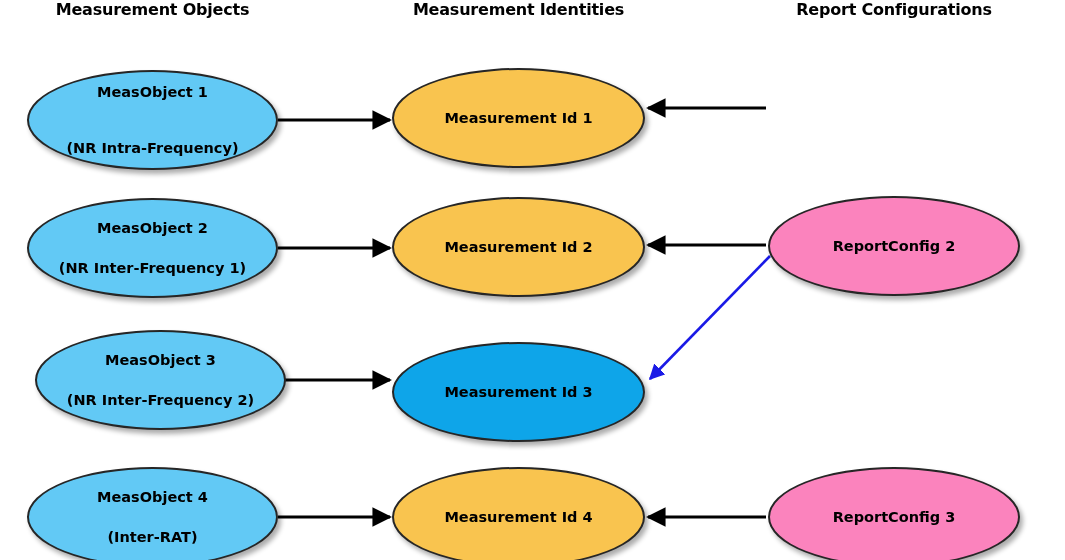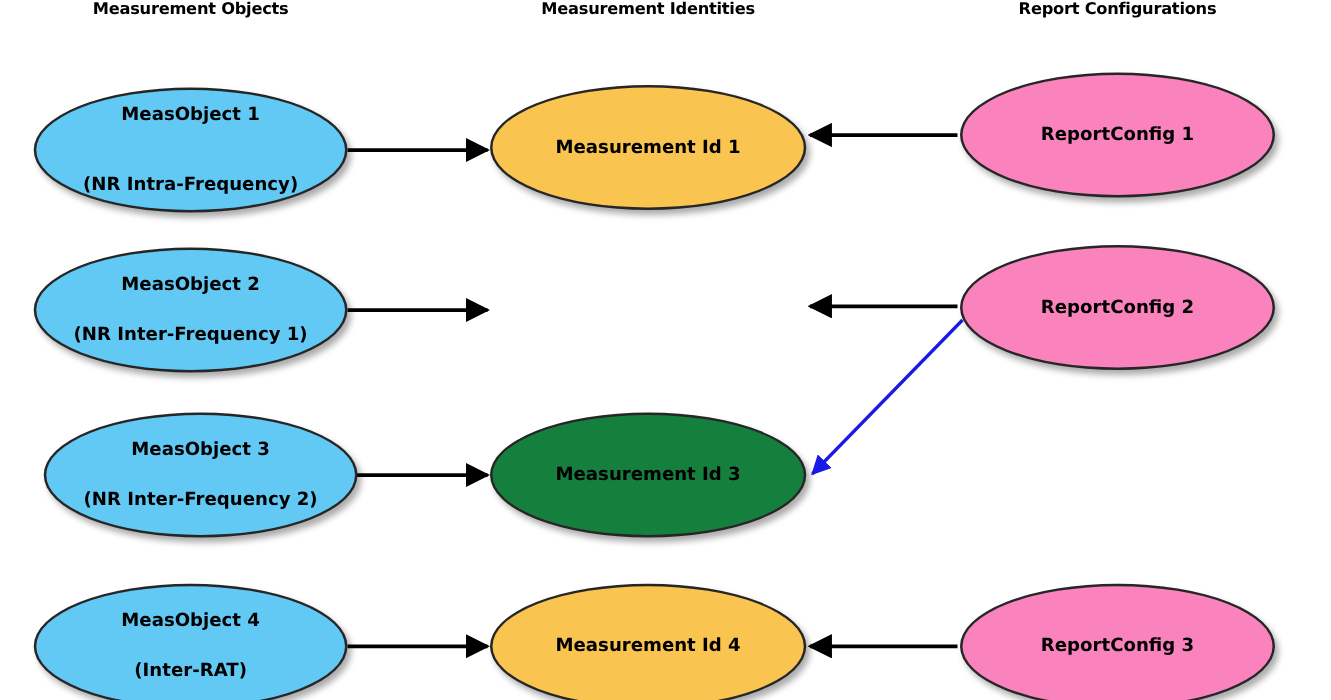--- a/index.html
+++ b/index.html
@@ -15,21 +15,21 @@
   }
   #diagram-root {
     position: relative;
     width: 1065px;
     height: 560px;
     background: #ffffff;
   }
   .col-header {
     position: absolute;
     top: 0px;
-    font-size: 13px;
+    font-size: 16px;
     font-weight: bold;
     color: #000000;
     text-align: center;
     letter-spacing: -0.2px;
     white-space: nowrap;
   }
   #header-measurement-objects { left: 27px;  width: 251px; }
   #header-measurement-identities { left: 392px; width: 253px; }
   #header-report-configurations { left: 768px; width: 252px; }
 
@@ -106,30 +106,30 @@
     <span class="line2">(NR Inter-Frequency 2)</span>
   </div>
   <div class="node" style="left:27px; top:467px; width:251px; height:100px; background:#62C9F5;">
     <span class="line1">MeasObject 4</span>
     <span class="line2">(Inter-RAT)</span>
   </div>
 
   <div class="node single" style="left:392px; top:68px; width:253px; height:100px; background:#F9C44F;">
     <span class="line1">Measurement Id 1</span>
   </div>
-  <div class="node single" style="left:392px; top:330px; width:253px; height:100px; background:#15803d;">
+  <div class="node single" style="left:392px; top:197px; width:253px; height:100px; background:#F9C44F;">
+    <span class="line1">Measurement Id 2</span>
+  </div>
+  <div class="node single" style="left:392px; top:342px; width:253px; height:100px; background:#0ea5e9;">
     <span class="line1">Measurement Id 3</span>
   </div>
   <div class="node single" style="left:392px; top:467px; width:253px; height:100px; background:#F9C44F;">
     <span class="line1">Measurement Id 4</span>
   </div>
 
-  <div class="node single" style="left:768px; top:58px; width:252px; height:100px; background:#FB83BD;">
-    <span class="line1">ReportConfig 1</span>
-  </div>
   <div class="node single" style="left:768px; top:196px; width:252px; height:100px; background:#FB83BD;text-align:center;">
     <span class="line1">ReportConfig 2</span>
   </div>
   <div class="node single" style="left:768px; top:467px; width:252px; height:100px; background:#FB83BD;">
     <span class="line1">ReportConfig 3</span>
   </div>
 
 </div>
 
 </body></html>

